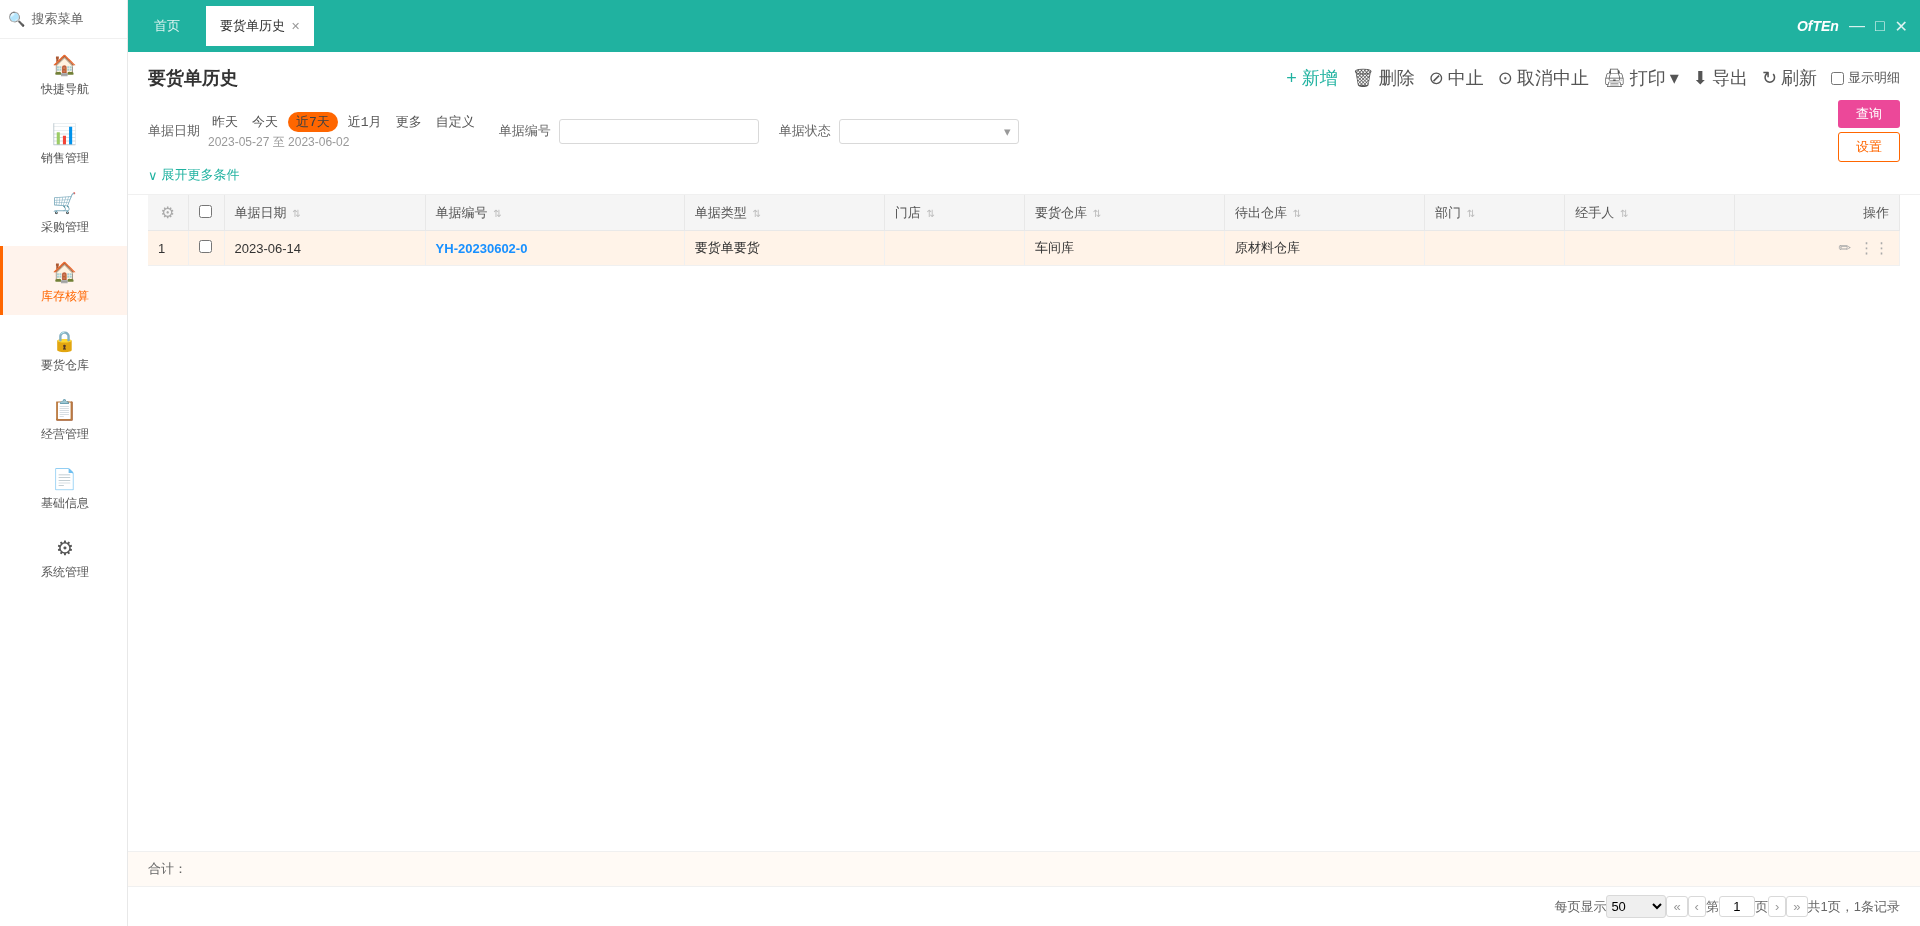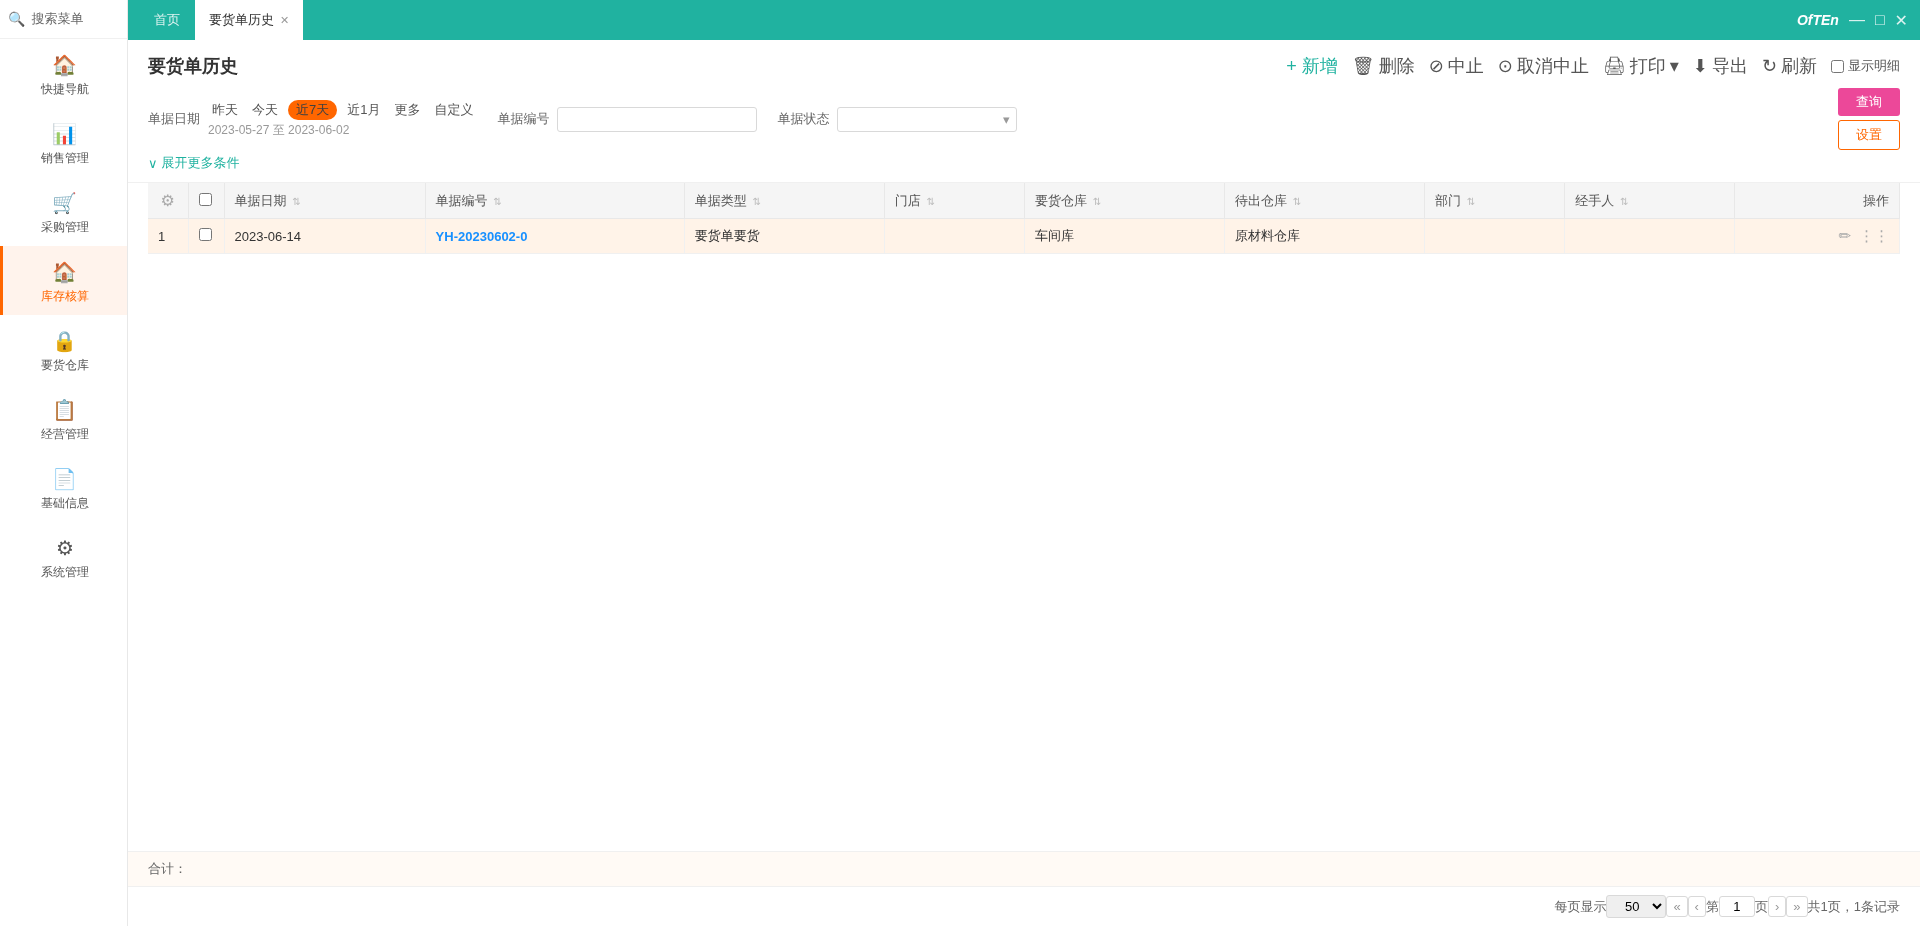--- a/index.html
+++ b/index.html
@@ -42,25 +42,25 @@
     .main {
       flex: 1;
       display: flex;
       flex-direction: column;
       overflow: hidden;
     }
 
     
     .topbar {
       background: #20b2a0;
-      height: 40px;
+      height: 52px;
       display: flex;
       align-items: center;
       padding: 0 12px;
-      gap: 1px;
+      gap: 12px;
       flex-shrink: 0;
     }
     .tab {
       height: 40px;
       display: flex;
       align-items: center;
       padding: 0 14px;
       color: rgba(255,255,255,0.85);
       font-size: 13px;
       cursor: pointer;
@@ -168,20 +168,21 @@
       align-items: center;
       gap: 8px;
     }
     .filter-label { color: #666; font-size: 13px; white-space: nowrap; }
     .date-options { display: flex; gap: 6px; align-items: center; }
     .date-opt {
       color: #555;
       font-size: 13px;
       cursor: pointer;
       padding: 1px 4px;
+      font-family: Liberation Mono, monospace;
     }
     .date-opt.active {
       background: #f60;
       color: #404040;
       border-radius: 10px;
       padding: 1px 8px;
     }
     .date-range { color: #999; font-size: 12px; margin-top: 2px; }
     .filter-input {
       border: 1px solid #d9d9d9;
@@ -290,24 +291,23 @@
       align-items: center;
       justify-content: flex-end;
       border-top: 1px solid #f0f0f0;
       background: #fff;
       flex-shrink: 0;
     }
     .pagination-label { color: #666; font-size: 13px; }
     .page-size-select {
       border: 1px solid #d9d9d9;
       border-radius: 3px;
-      padding: 2px 10px;
+      padding: 2px 0;
       font-size: 13px;
       width: 60px;
-      text-align: right;
     }
     .page-nav-btn {
       color: #999;
       cursor: pointer;
       font-size: 13px;
       padding: 2px 6px;
       border: 1px solid #d9d9d9;
       border-radius: 3px;
       background: #fff;
     }

